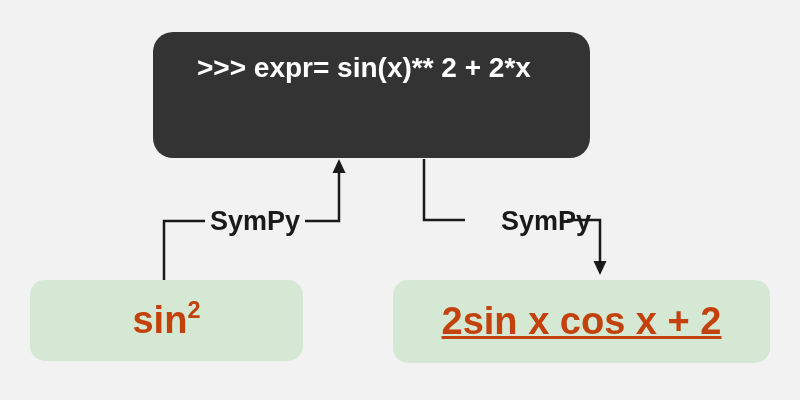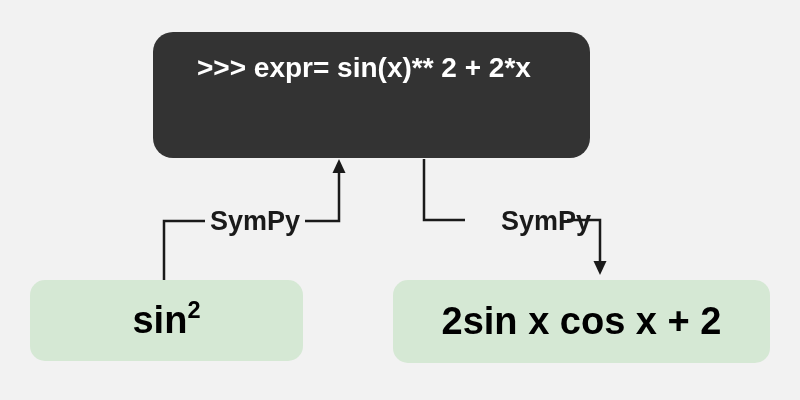--- a/index.html
+++ b/index.html
@@ -56,27 +56,27 @@
   .conn-label.input { left: 190px; }
   .conn-label.sympy { left: 461px; text-align: right; }
   
   .expr-box {
     position: absolute;
     background: #d5e8d4;
     border-radius: 15px;
     display: flex;
     align-items: center;
     justify-content: center;
-    color: #000000;
+    color: #c2410c;
     font-size: 38px;
     font-weight: 700;
     white-space: pre;
   }
   .expr-box.left  { left: 30px;  top: 280px; width: 273px; height: 81px; }
-  .expr-box.right { left: 393px; top: 280px; width: 377px; height: 83px; }
+  .expr-box.right { left: 393px; top: 280px; width: 377px; height: 83px; text-decoration: underline; }
   .expr-box sup {
     font-size: 0.62em;
     line-height: 0;
     position: relative;
     top: -0.45em;
     vertical-align: baseline;
   }
 </style>
 </head>
 <body>

